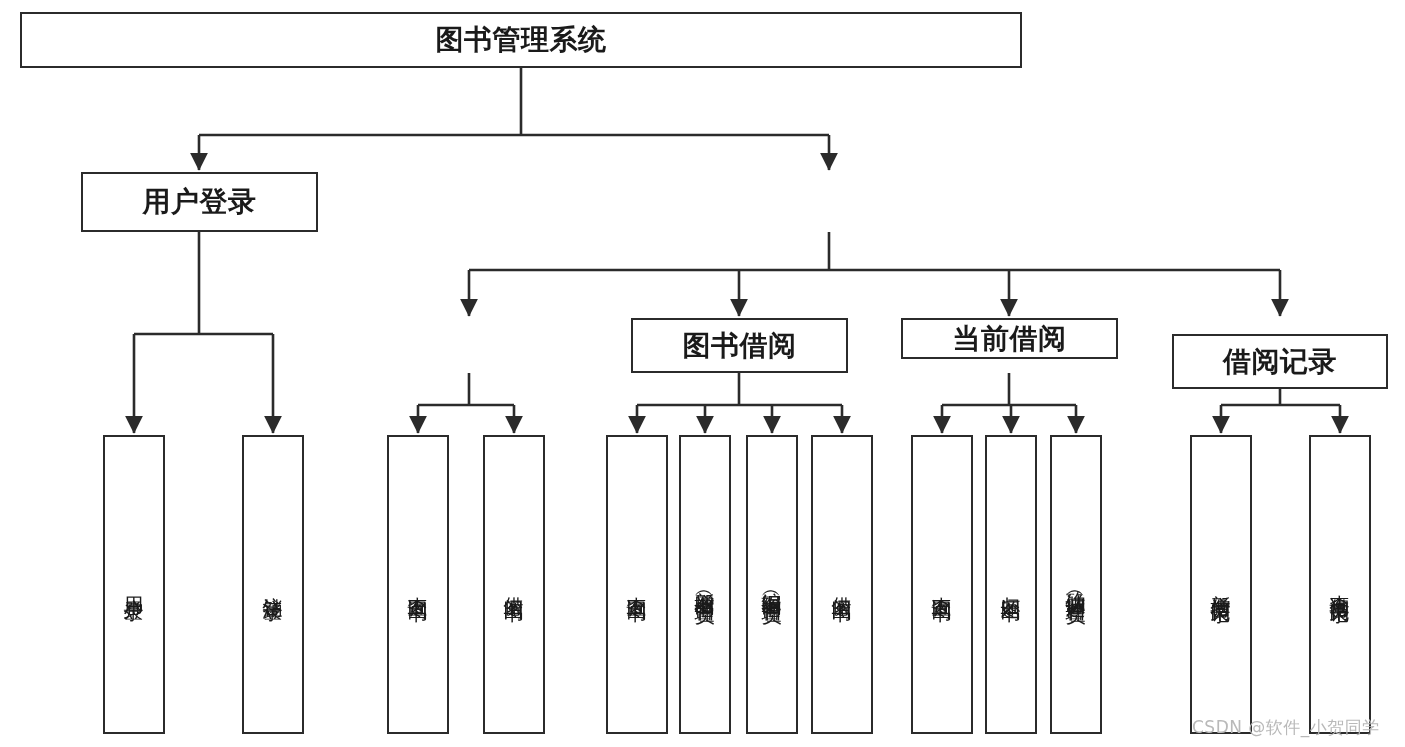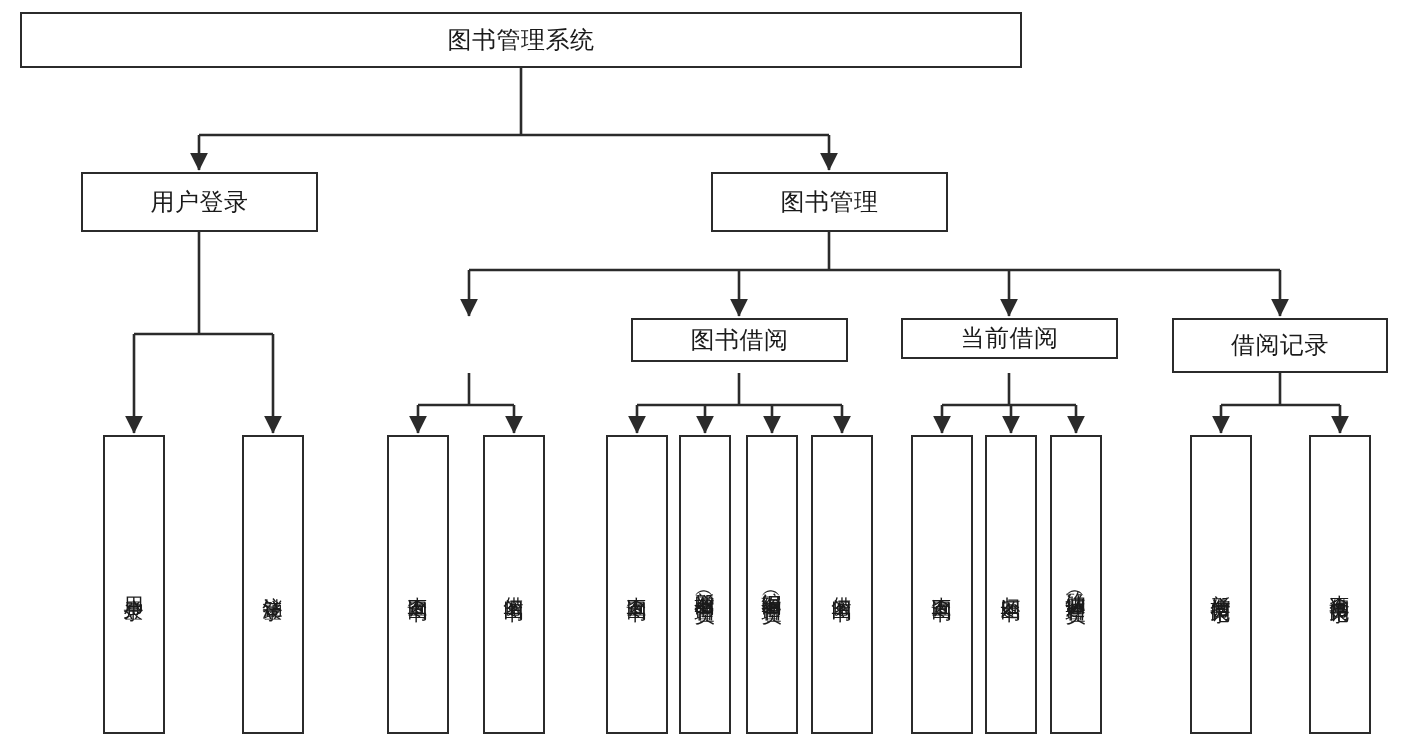--- a/index.html
+++ b/index.html
@@ -34,22 +34,23 @@
     align-items: center;
     justify-content: center;
   }
   .node .label {
     color: #1a1a1a;
     text-align: center;
     line-height: 1.28;
     letter-spacing: 0.5px;
   }
   .node.horiz .label {
-    font-size: 24px;
+    font-size: 28px;
     writing-mode: horizontal-tb;
+    font-weight: bold;
   }
   .node.vert {
     align-items: center;
     justify-content: center;
   }
   .node.vert .label {
     writing-mode: vertical-rl;
     text-orientation: upright;
     font-size: 20px;
     letter-spacing: 2px;
@@ -123,31 +124,28 @@
     </g>
   </svg>
 
   <div class="node horiz" id="node-root" style="left: 20px; top: 12px; width: 1002px; height: 56px;">
     <span class="label">图书管理系统</span>
   </div>
 
   <div class="node horiz" id="node-l2-0" style="left: 81px; top: 172px; width: 237px; height: 60px;">
     <span class="label">用户登录</span>
   </div>
-  <div class="node horiz" id="node-l2-1" style="left: 711px; top: 172px; width: 237px; height: 60px;">
-    <span class="label">图书管理</span>
-  </div>
 
-  <div class="node horiz" id="node-l3-1" style="left: 631px; top: 318px; width: 217px; height: 44px;">
+  <div class="node horiz" id="node-l3-1" style="left: 631px; top: 318px; width: 217px; height: 55px;">
     <span class="label">图书借阅</span>
   </div>
   <div class="node horiz" id="node-l3-2" style="left: 901px; top: 318px; width: 217px; height: 41px;">
     <span class="label">当前借阅</span>
   </div>
-  <div class="node horiz" id="node-l3-3" style="left: 1172px; top: 318px; width: 216px; height: 55px;">
+  <div class="node horiz" id="node-l3-3" style="left: 1172px; top: 334px; width: 216px; height: 55px;">
     <span class="label">借阅记录</span>
   </div>
 
   <div class="node vert" id="node-leaf-0" style="left: 103px; top: 435px; width: 62px; height: 299px;">
     <span class="label">用户登录</span>
   </div>
   <div class="node vert" id="node-leaf-1" style="left: 242px; top: 435px; width: 62px; height: 299px;">
     <span class="label">注销登录</span>
   </div>
   <div class="node vert" id="node-leaf-2" style="left: 387px; top: 435px; width: 62px; height: 299px;">
@@ -177,13 +175,14 @@
   <div class="node vert" id="node-leaf-10" style="left: 1050px; top: 435px; width: 52px; height: 299px;">
     <span class="label">确认归还（管理员）</span>
   </div>
   <div class="node vert" id="node-leaf-11" style="left: 1190px; top: 435px; width: 62px; height: 299px;">
     <span class="label">新增借阅记录</span>
   </div>
   <div class="node vert" id="node-leaf-12" style="left: 1309px; top: 435px; width: 62px; height: 299px;">
     <span class="label">查询借阅记录</span>
   </div>
 
+  <div class="watermark" id="watermark" style="left: 1192px; top: 716px;">CSDN @软件_小贺同学</div>
 </div>
 
 </body></html>

